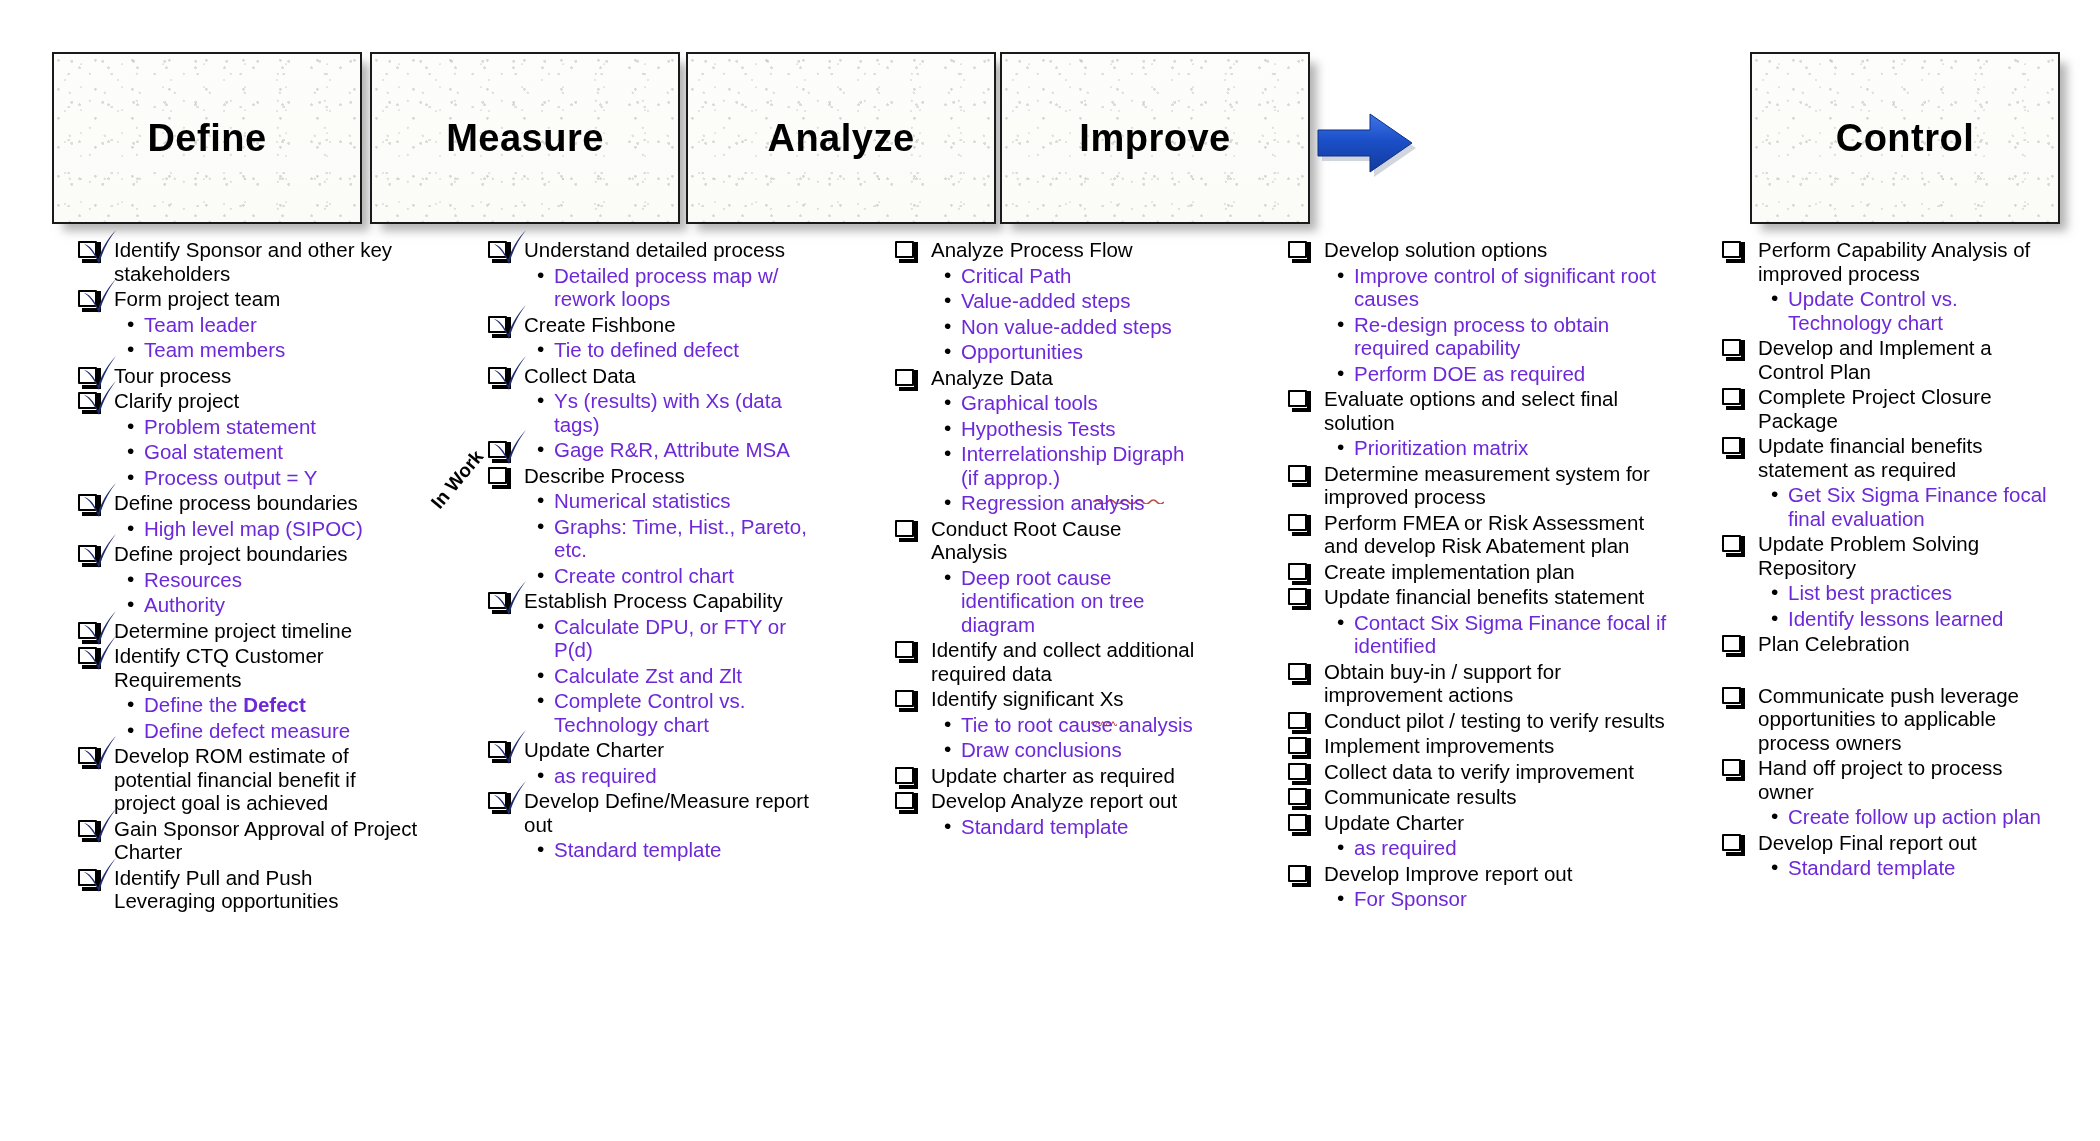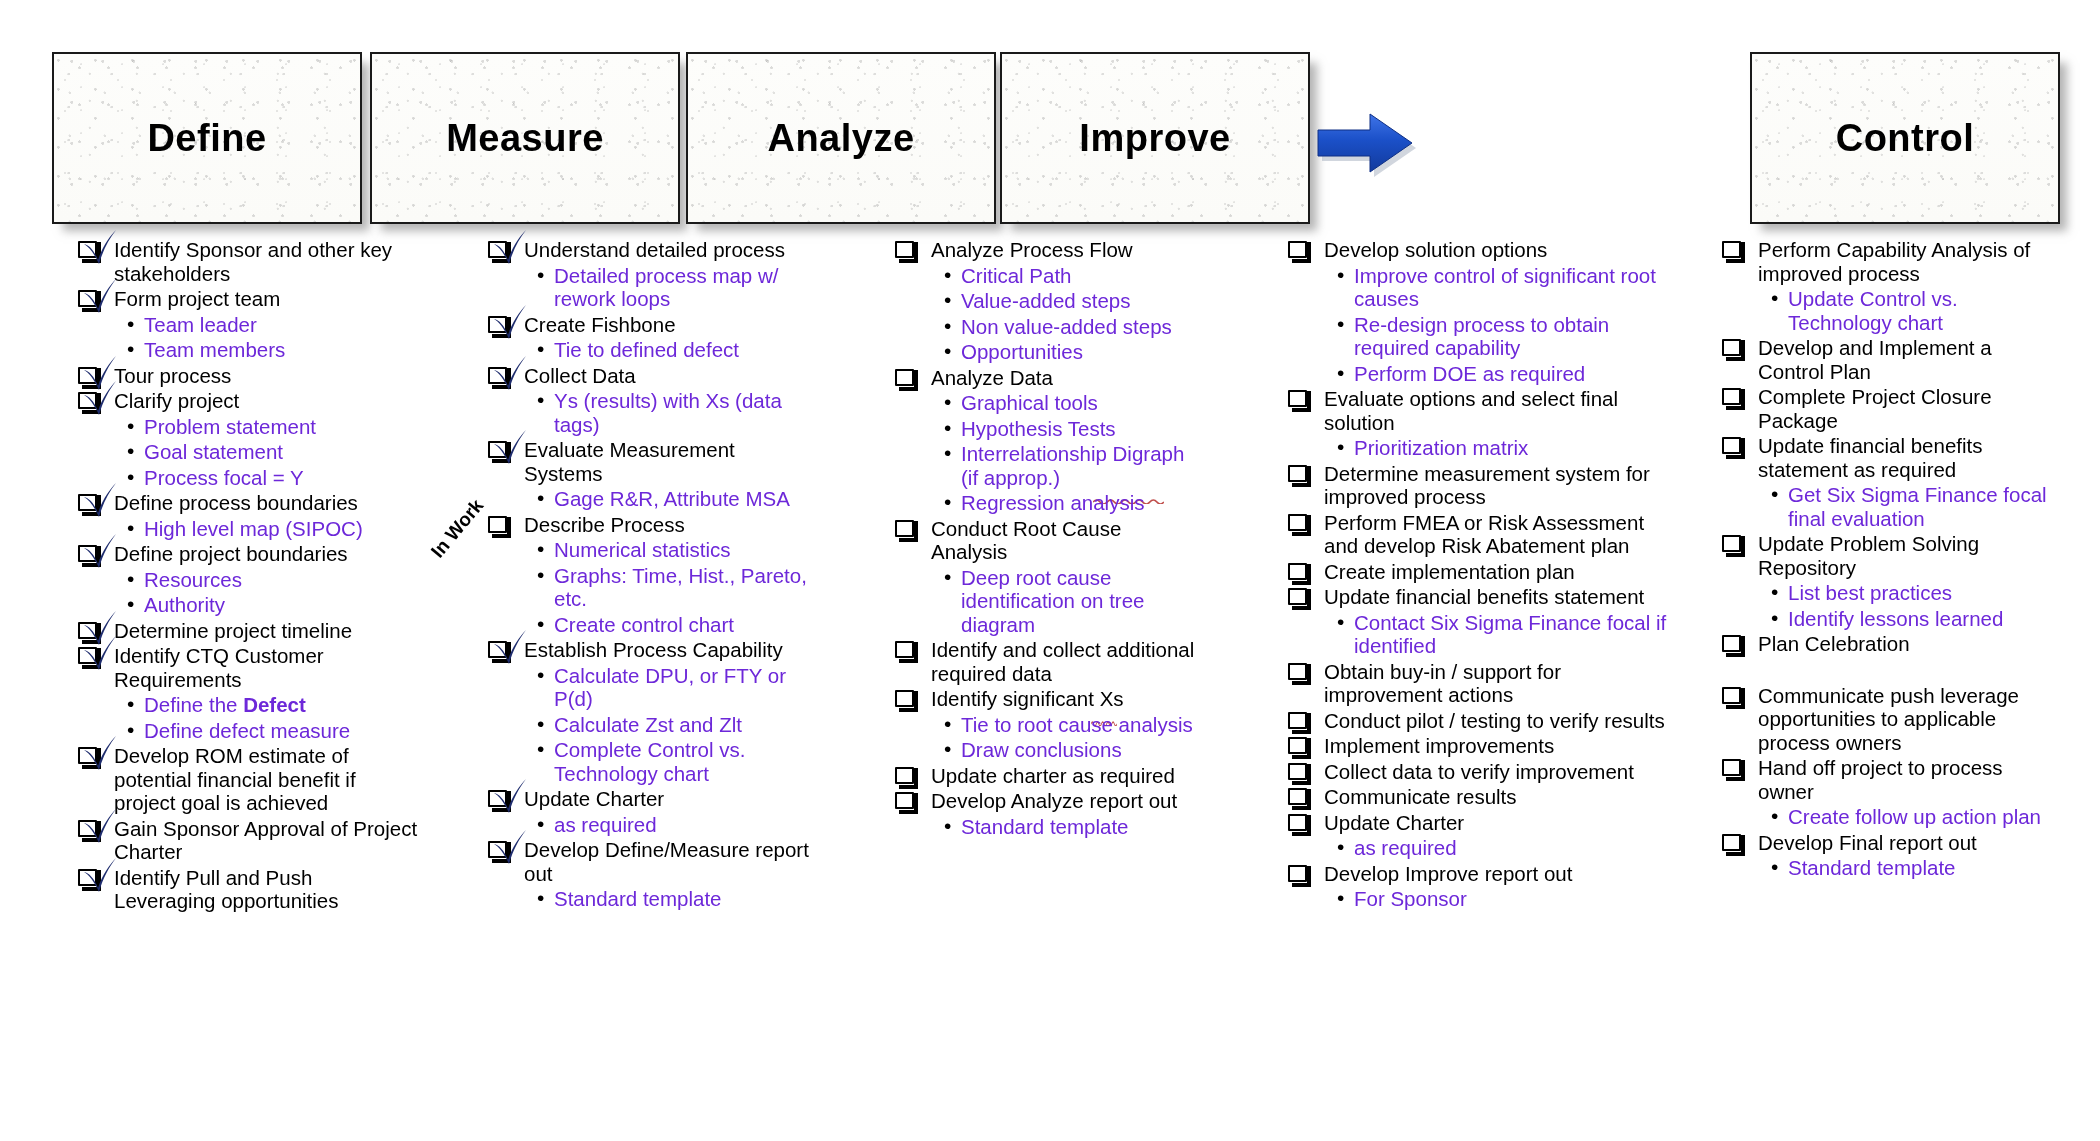--- a/index.html
+++ b/index.html
@@ -231,21 +231,21 @@
             <path d="M2 16 C7 17 12 22 16 32 C20 19 28 8 34 2 C27 11 21 22 17 36 C12 25 7 19 2 16 Z" fill="#1f2d6e"></path>
           </svg>
         </span><span>Tour process</span></div>
       <div class="item l1"><span class="cbox"></span><span class="tick">
           <svg viewBox="0 0 36 38" width="36" height="38">
             <path d="M2 16 C7 17 12 22 16 32 C20 19 28 8 34 2 C27 11 21 22 17 36 C12 25 7 19 2 16 Z" fill="#1f2d6e"></path>
           </svg>
         </span><span>Clarify project</span></div>
       <div class="sub"><span>Problem statement</span></div>
       <div class="sub"><span>Goal statement</span></div>
-      <div class="sub"><span>Process focal = Y</span></div>
+      <div class="sub"><span>Process output = Y</span></div>
       <div class="item l1"><span class="cbox"></span><span class="tick">
           <svg viewBox="0 0 36 38" width="36" height="38">
             <path d="M2 16 C7 17 12 22 16 32 C20 19 28 8 34 2 C27 11 21 22 17 36 C12 25 7 19 2 16 Z" fill="#1f2d6e"></path>
           </svg>
         </span><span>Define process boundaries</span></div>
       <div class="sub"><span>High level map (SIPOC)</span></div>
       <div class="item l1"><span class="cbox"></span><span class="tick">
           <svg viewBox="0 0 36 38" width="36" height="38">
             <path d="M2 16 C7 17 12 22 16 32 C20 19 28 8 34 2 C27 11 21 22 17 36 C12 25 7 19 2 16 Z" fill="#1f2d6e"></path>
           </svg>
@@ -296,21 +296,21 @@
       <div class="item l1"><span class="cbox"></span><span class="tick">
           <svg viewBox="0 0 36 38" width="36" height="38">
             <path d="M2 16 C7 17 12 22 16 32 C20 19 28 8 34 2 C27 11 21 22 17 36 C12 25 7 19 2 16 Z" fill="#1f2d6e"></path>
           </svg>
         </span><span>Collect Data</span></div>
       <div class="sub"><span>Ys (results)  with Xs (data tags)</span></div>
       <div class="item l1"><span class="cbox"></span><span class="tick">
           <svg viewBox="0 0 36 38" width="36" height="38">
             <path d="M2 16 C7 17 12 22 16 32 C20 19 28 8 34 2 C27 11 21 22 17 36 C12 25 7 19 2 16 Z" fill="#1f2d6e"></path>
           </svg>
-        </span><span>Evaluate Measurement Systems</span></div>
+        </span></div>
       <div class="sub"><span>Gage R&amp;R, Attribute MSA</span></div>
       <div class="item l1"><span class="cbox"></span><span class="inwork" style="left: -44px; top: 26px;">In Work</span><span>Describe Process</span></div>
       <div class="sub"><span>Numerical statistics</span></div>
       <div class="sub"><span>Graphs: Time, Hist., Pareto, etc.</span></div>
       <div class="sub"><span>Create control chart</span></div>
       <div class="item l1"><span class="cbox"></span><span class="tick">
           <svg viewBox="0 0 36 38" width="36" height="38">
             <path d="M2 16 C7 17 12 22 16 32 C20 19 28 8 34 2 C27 11 21 22 17 36 C12 25 7 19 2 16 Z" fill="#1f2d6e"></path>
           </svg>
         </span><span>Establish Process Capability</span></div>

